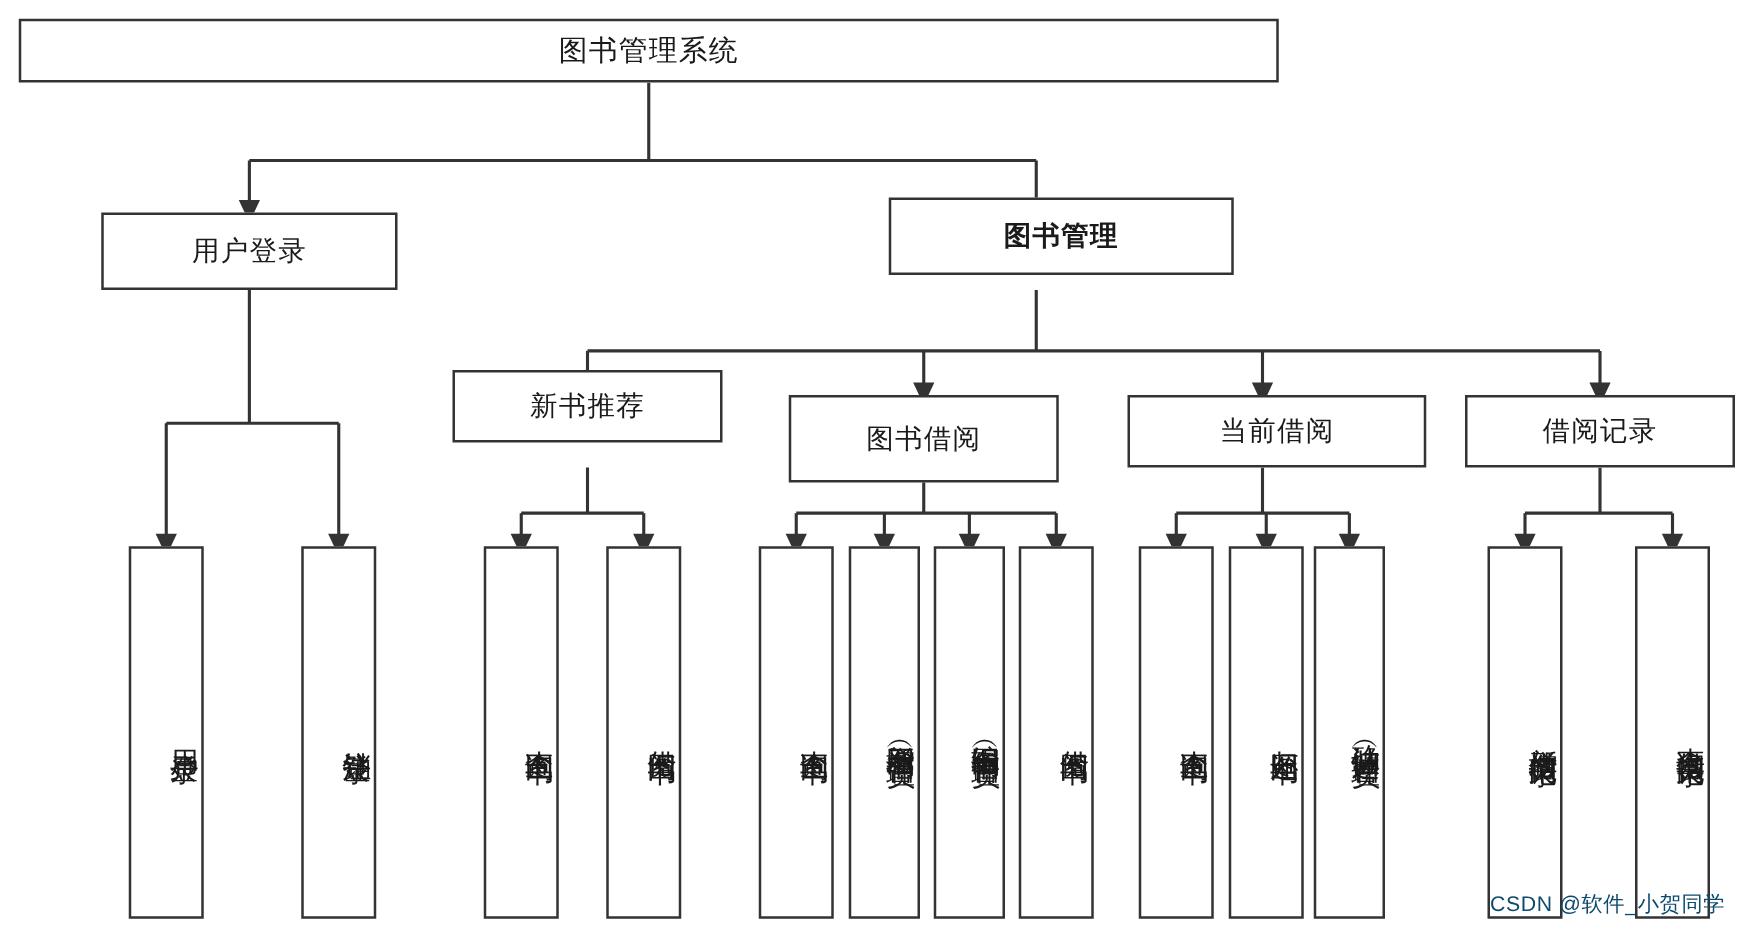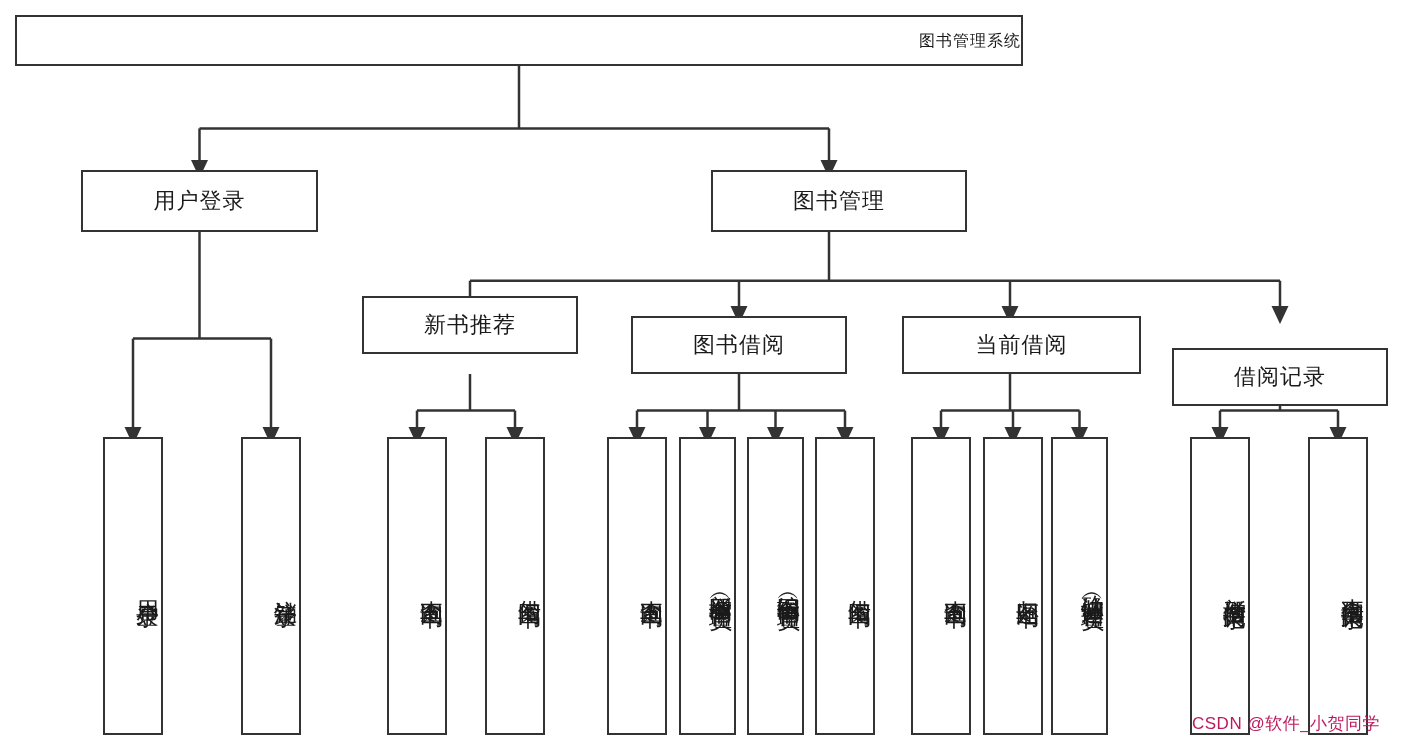--- a/index.html
+++ b/index.html
@@ -35,41 +35,40 @@
     justify-content: center;
     color: #1a1a1a;
     text-align: center;
   }
   .node.horiz {
     font-size: 22px;
     letter-spacing: 1px;
     line-height: 1.2;
   }
   .node.root {
-    font-size: 16px;
-    justify-content: flex-end;
+    font-size: 23px;
   }
   .node.vert {
     writing-mode: vertical-rl;
     text-orientation: upright;
     font-size: 23px;
     line-height: 1.18;
     letter-spacing: 2px;
     padding-top: 6px;
     padding-bottom: 6px;
     align-items: flex-start;
     justify-content: center;
   }
   .node.vert span {
     display: block;
   }
   .watermark {
     position: absolute;
     font-size: 17px;
-    color: #be185d;
+    color: #0c4a6e;
     letter-spacing: 0.5px;
     white-space: nowrap;
     user-select: none;
   }
 </style>
 </head>
 <body>
 
 <div id="canvas">
 
@@ -116,33 +115,33 @@
       </g>
   </svg>
 
   <div id="node-layer">
       <div class="node root horiz" style="left: 15px; top: 15px; width: 1008px; height: 51px;">
         <span>图书管理系统</span>
       </div>
       <div class="node horiz" style="left: 81px; top: 170px; width: 237px; height: 62px;">
         <span>用户登录</span>
       </div>
-      <div class="node horiz" style="left: 711px; top: 170px; width: 256px; height: 62px;">
+      <div class="node horiz" style="left: 711px; top: 158px; width: 276px; height: 62px; font-weight: bold;">
         <span>图书管理</span>
       </div>
       <div class="node horiz" style="left: 362px; top: 296px; width: 216px; height: 58px;">
         <span>新书推荐</span>
       </div>
-      <div class="node horiz" style="left: 631px; top: 316px; width: 216px; height: 58px;">
+      <div class="node horiz" style="left: 631px; top: 316px; width: 216px; height: 70px;">
         <span>图书借阅</span>
       </div>
       <div class="node horiz" style="left: 902px; top: 316px; width: 239px; height: 58px;">
         <span>当前借阅</span>
       </div>
-      <div class="node horiz" style="left: 1172px; top: 316px; width: 216px; height: 58px; margin-top: 32px;">
+      <div class="node horiz" style="left: 1172px; top: 316px; width: 216px; height: 58px;">
         <span>借阅记录</span>
       </div>
       <div class="node vert" style="left: 103px; top: 437px; width: 60px; height: 298px;">
         <span>用户登录</span>
       </div>
       <div class="node vert" style="left: 241px; top: 437px; width: 60px; height: 298px;">
         <span>注销登录</span>
       </div>
       <div class="node vert" style="left: 387px; top: 437px; width: 60px; height: 298px;">
         <span>查询图书</span>

